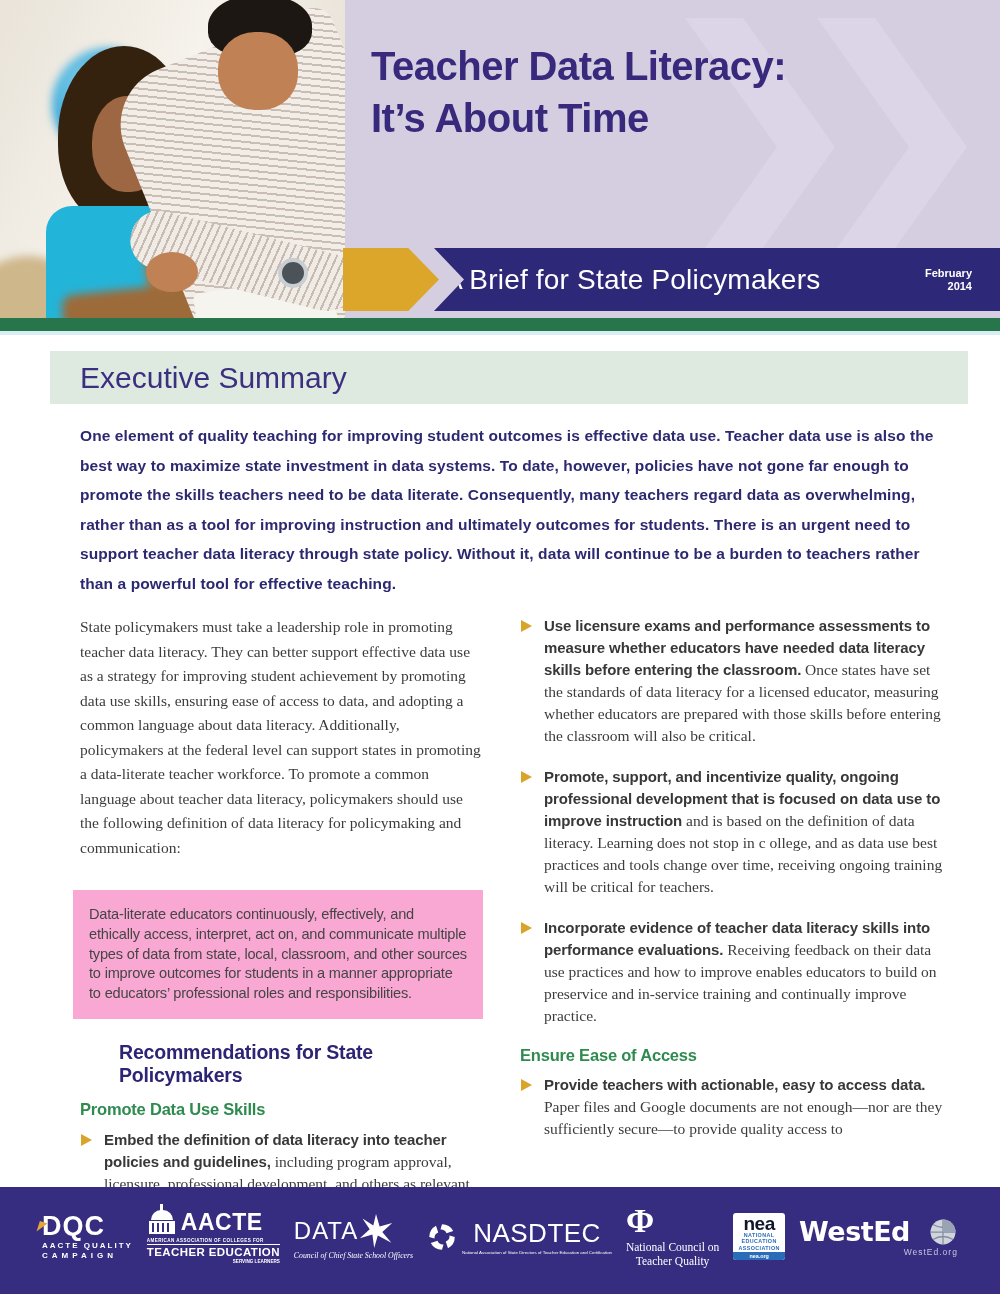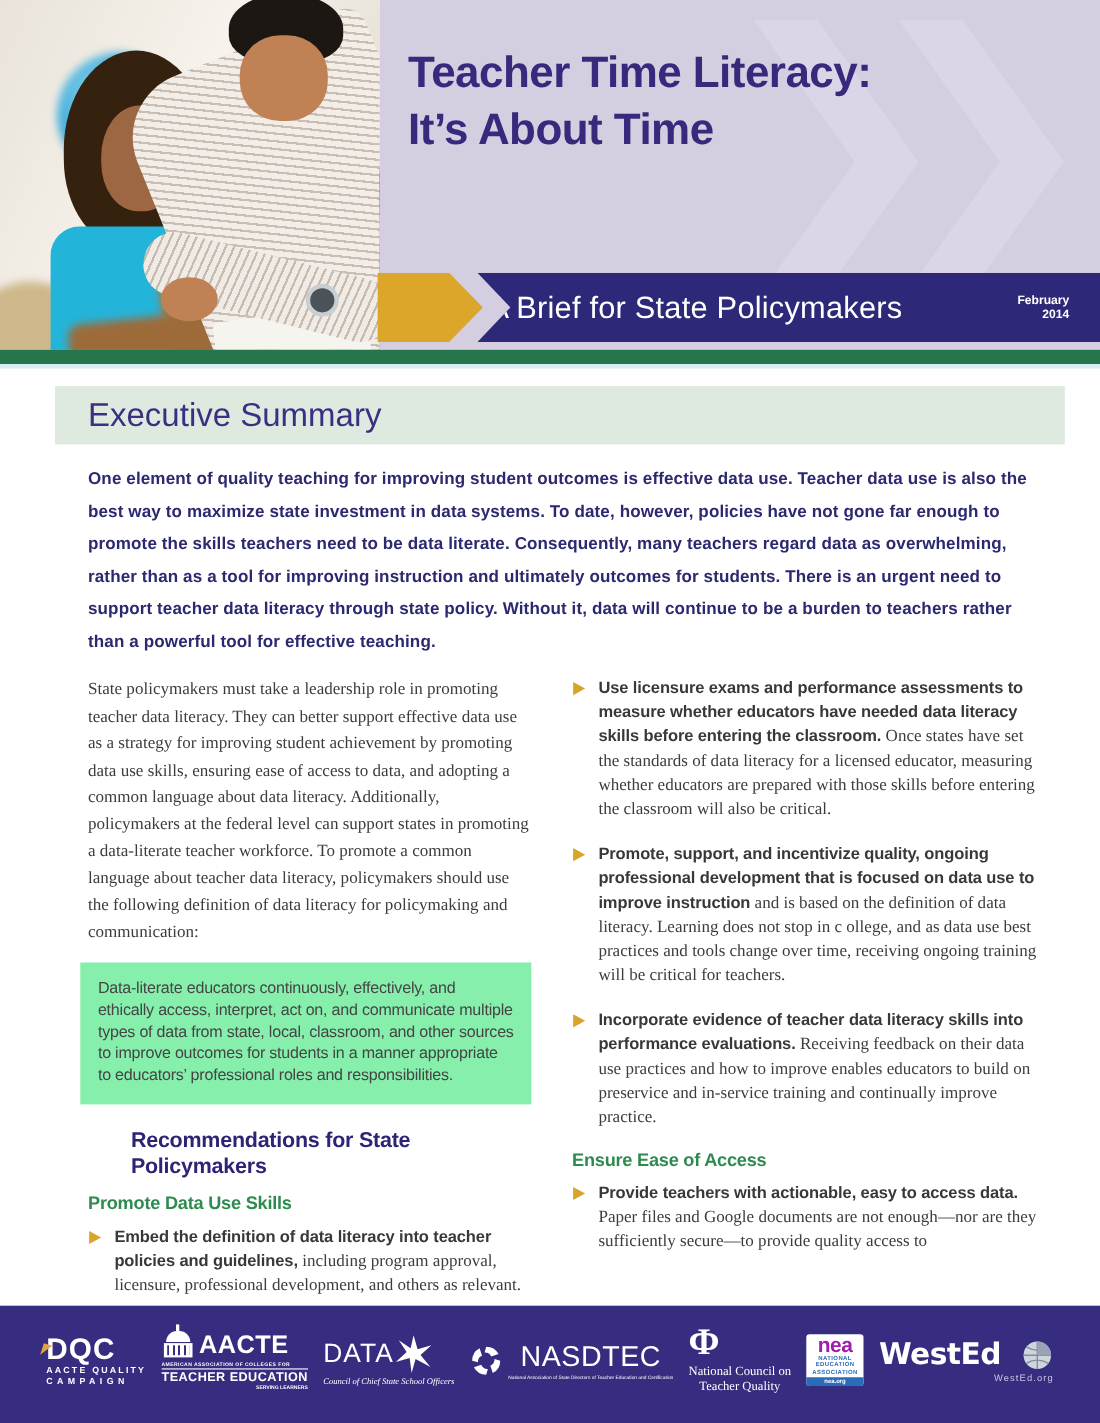--- a/index.html
+++ b/index.html
@@ -58,21 +58,21 @@
   .exec-band { margin:16px 32px 0 50px; height:53px; background:#dee9df; display:flex; align-items:center; }
   .exec-band h1 { padding-left:30px; font-size:30px; font-weight:300; letter-spacing:0; color:#3b2f80; }
   .intro { margin:17px 65px 0 80px; width:856px; font-size:15.5px; line-height:29.5px; font-weight:bold;
            letter-spacing:0.1px; color:#2c2970; }
 
   
   .columns { display:flex; margin:17px 55px 0 80px; gap:37px; }
   .col-left { width:403px; flex:none; }
   .col-right { flex:1; }
   .serif-par { font-family:"Liberation Serif", serif; font-size:15.5px; line-height:24.5px; color:#3c3c3c; }
-  .def-box { margin-top:15px; margin-left:-7px; background:#86efac; padding:15px 16px;
+  .def-box { margin-top:30px; margin-left:-7px; background:#f9a8d4; padding:15px 16px;
              font-size:14.6px; line-height:19.8px; letter-spacing:-0.2px; color:#454545; }
   .rec-heading { margin-top:22px; font-size:19.5px; font-weight:bold; letter-spacing:-0.2px; color:#2c2475;margin-left:39px; }
   .sub-heading { margin-top:13px; font-size:16.5px; font-weight:bold; letter-spacing:-0.2px; color:#2e8b4f; }
   .bullet { display:flex; margin-top:10px; }
   .tri { flex:none; width:0; height:0; border-left:11px solid #d9a42a; border-top:6.5px solid transparent;
          border-bottom:6.5px solid transparent; margin:5px 12px 0 1px; }
   .bullet p { font-size:15px; line-height:22px; }
   .b-bold { font-weight:bold; color:#383838; letter-spacing:-0.1px; }
   .b-rest { font-family:"Liberation Serif", serif; font-weight:normal; font-size:15.5px; color:#3c3c3c; }
   .col-right .bullet { margin-top:0; margin-bottom:19px; }
@@ -100,40 +100,40 @@
   .aacte-l3 { font-size:4.6px; font-weight:bold; align-self:flex-end; margin-top:1px; }
   .ccsso-row { display:flex; align-items:center; }
   .ccsso-abbr { font-size:24px; font-weight:normal; letter-spacing:1px; }
   .ccsso-tag { font-size:7.8px; font-style:italic; margin-top:2px; font-family:"Liberation Serif", serif; }
   .nasdtec-row { display:flex; align-items:center; gap:5px; }
   .nasdtec-abbr { font-size:26px; font-weight:normal; letter-spacing:0.5px; font-stretch:condensed; }
   .nasdtec-tag { font-size:4.4px; margin-top:1px; }
   .nctq-icon { font-family:"Liberation Serif", serif; font-size:34px; line-height:32px; font-weight:bold; }
   .nctq-l { font-size:11.5px; font-family:"Liberation Serif", serif; line-height:14px; margin-top:3px; }
   .nea-box { background:#fff; border-radius:3px; padding:2px 4px 0 4px; width:52px; }
-  .nea-abbr { color:#a21caf; font-size:19px; font-weight:bold; line-height:17px; letter-spacing:-0.5px; }
+  .nea-abbr { color:#0f172a; font-size:19px; font-weight:bold; line-height:17px; letter-spacing:-0.5px; }
   .nea-l { color:#2b6cb8; font-size:5.4px; font-weight:bold; letter-spacing:0.4px; line-height:6.5px; }
   .nea-l:first-of-type { border-top:1px solid #2b6cb8; margin-top:1px; padding-top:1px; }
   .nea-url { background:#2b6cb8; color:#fff; font-size:5.4px; font-weight:bold; margin:1px -4px 0 -4px; padding:1px 0; border-radius:0 0 3px 3px; }
   .wested-row { display:flex; align-items:center; gap:18px; }
   .wested-name { font-size:27px; font-weight:bold; letter-spacing:-0.5px; font-family:"DejaVu Sans", sans-serif; }
   .wested-url { font-size:8.5px; letter-spacing:1px; color:#c9c4e0; margin-top:0px; align-self:flex-end; }
   .svg-icon { display:block; }
 </style>
 </head>
 <body>
 
 <div class="page">
 
   <div class="header">
     <div class="header-bg">
       <div class="chev c1"></div>
       <div class="chev c2"></div>
       <div class="doc-title">
-        <div>Teacher Time Literacy:</div>
+        <div>Teacher Data Literacy:</div>
         <div>It’s About Time</div>
       </div>
     </div>
 
     <div class="photo">
       <div class="ph ph-blur globe"></div>
       <div class="ph ph-blur globe-land"></div>
       <div class="ph ph-blur globe-land2"></div>
       <div class="ph ph-blur globe-stand"></div>
       <div class="ph ph-blur kid-blonde-hair"></div>

